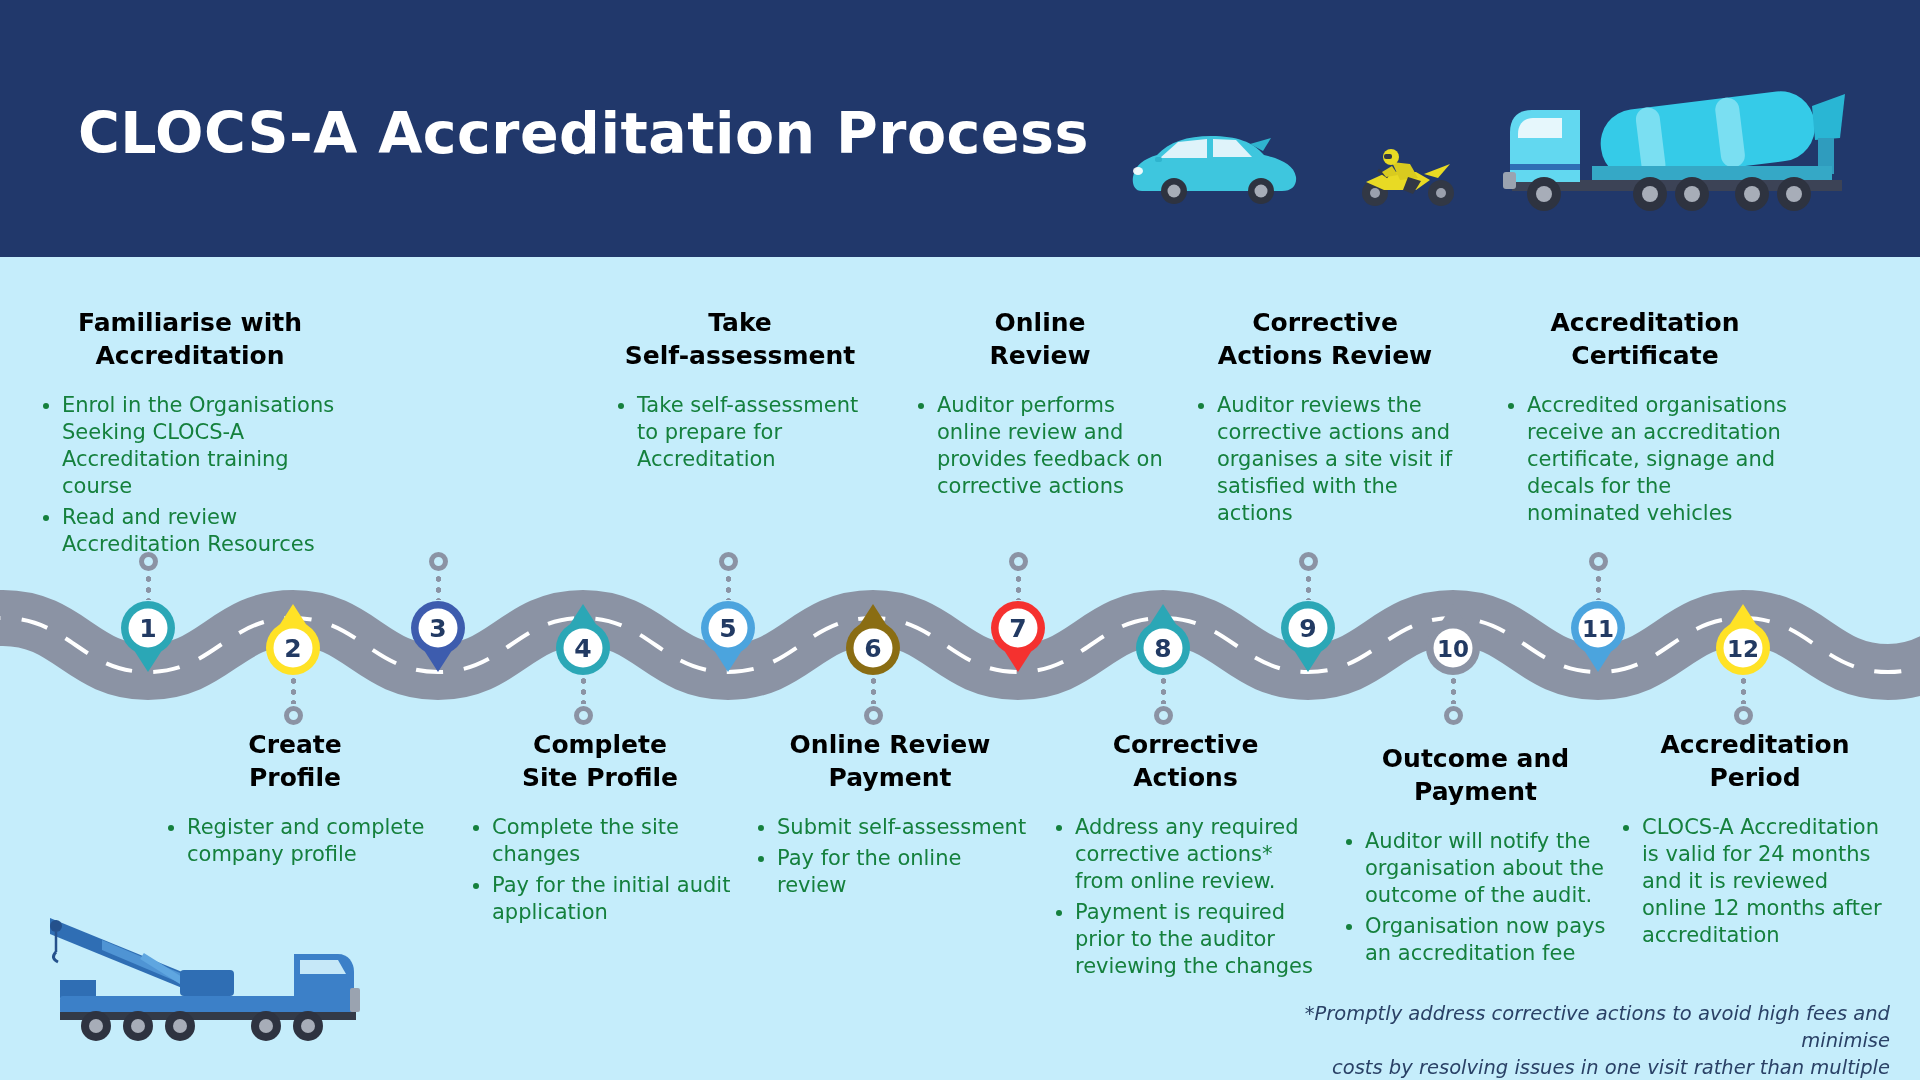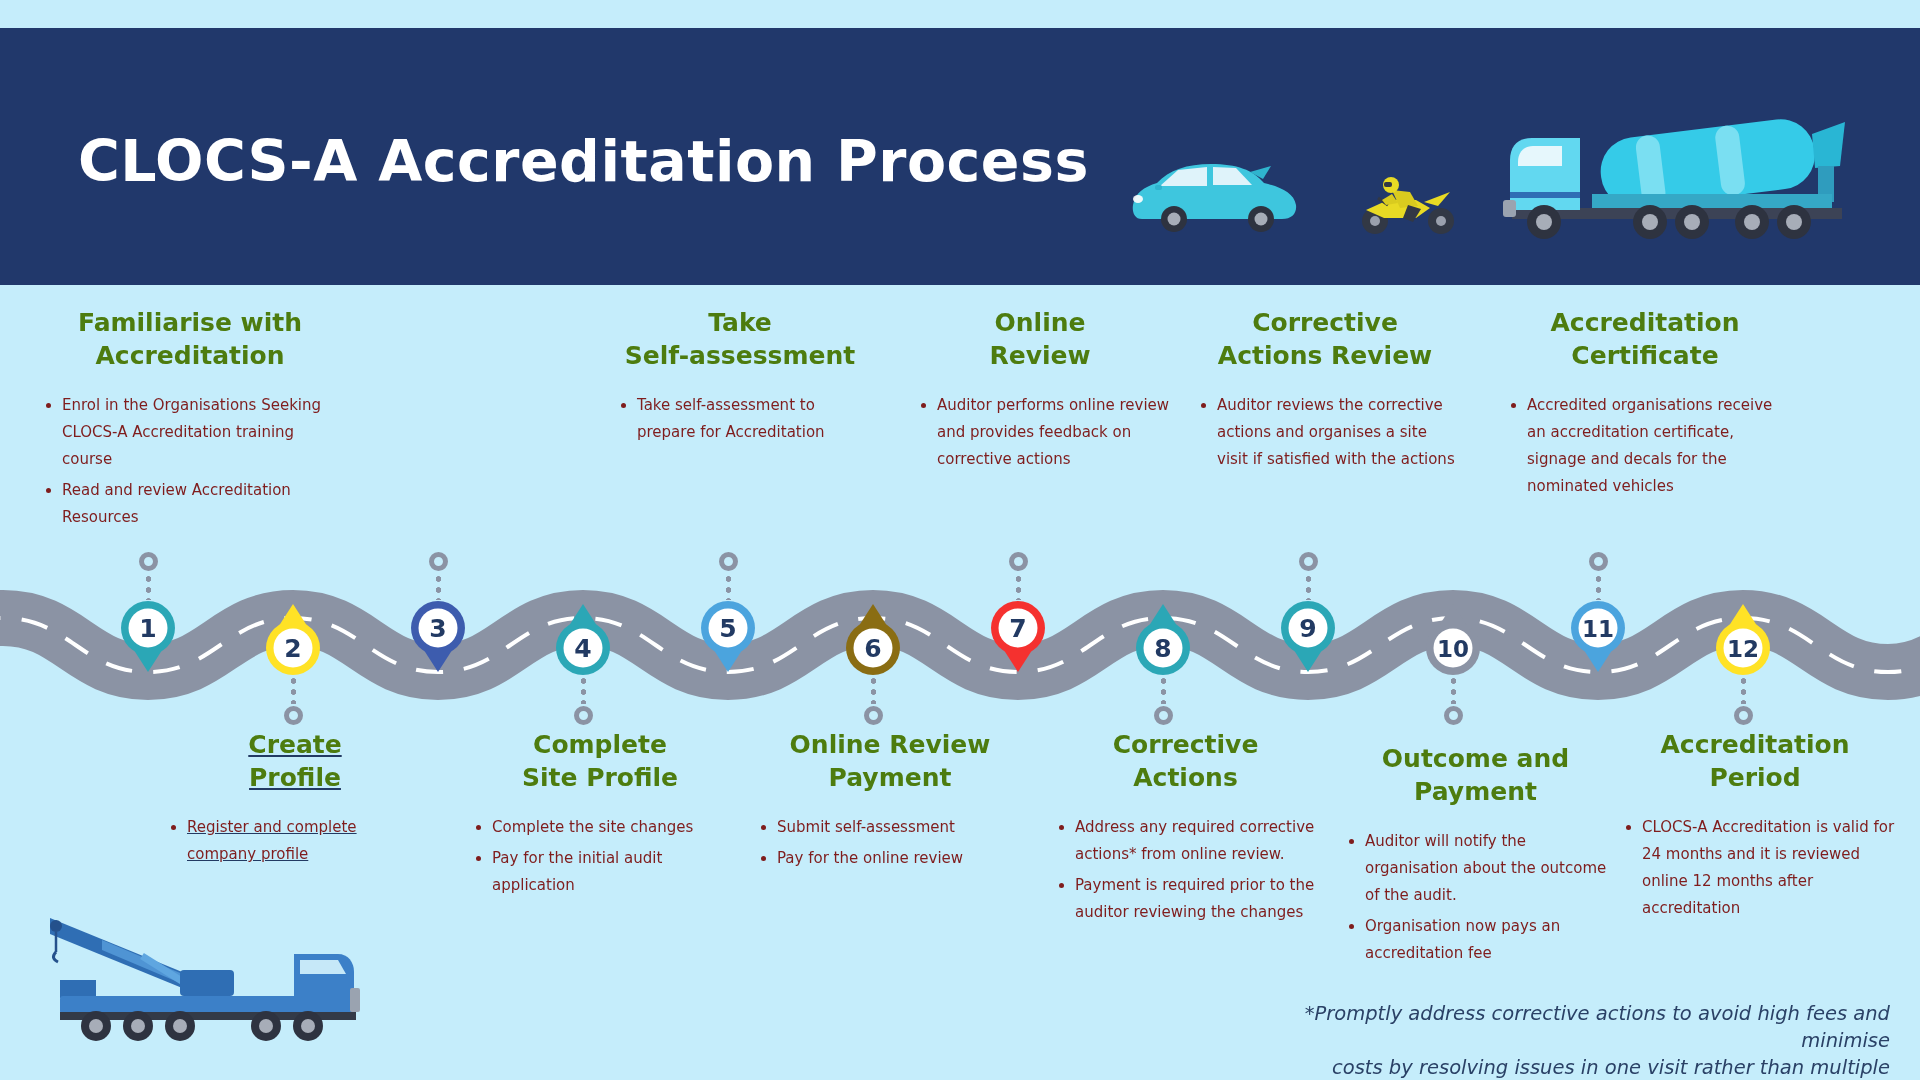--- a/index.html
+++ b/index.html
@@ -4,33 +4,32 @@
 <style>
   html,body { margin:0; padding:0; background:#e8eef4; }
   .canvas {
     position:relative; width:1920px; height:1080px; overflow:hidden;
     background:#C5EDFB; font-family:"DejaVu Sans","Liberation Sans",sans-serif;
     color:#223A63;
   }
   .header {
     position:absolute; left:0; top:0; width:1920px; height:257px;
     background:#21386B;
-    margin-top:28px;
   }
   .title {
     position:absolute; left:78px; top:100px; font-size:57px; font-weight:bold;
     color:#ffffff; letter-spacing:0.5px; white-space:nowrap;
   }
   .veh { position:absolute; }
   .step { position:absolute; }
   .step h3 {
     margin:0 0 20px 0; font-size:25px; line-height:33px; font-weight:bold;
-    text-align:center; white-space:pre-line; color:#4d7c0f;
-  }
-  .step ul { margin:0; padding-left:27px; font-size:15px; line-height:27px; color:#7f1d1d; }
+    text-align:center; white-space:pre-line; color:#000000;
+  }
+  .step ul { margin:0; padding-left:27px; font-size:21px; line-height:27px; color:#15803d; }
   .step li { margin:0 0 4px 0; }
   .roadsvg { position:absolute; left:0; top:0; pointer-events:none; }
   .pin { position:absolute; top:600px; width:56px; height:76px; }
   .pin text { font-family:"DejaVu Sans","Liberation Sans",sans-serif; font-weight:bold; fill:#223A63; }
   .ring {
     position:absolute; width:19px; height:19px; box-sizing:border-box;
     border:5px solid #8B93A4; border-radius:50%;
   }
   .dots {
     position:absolute; width:7px;
@@ -241,21 +240,21 @@
     </ul>
   </div>
   <div class="step" style="left:1500px; top:306px; width:290px;">
     <h3>Accreditation
 Certificate</h3>
     <ul>
       <li>Accredited organisations receive an accreditation certificate, signage and decals for the nominated vehicles</li>
     </ul>
   </div>
 
-  <div class="step" style="left:160px; top:728px; width:270px;text-decoration:underline;">
+  <div class="step" style="left:160px; top:728px; width:270px;">
     <h3>Create
 Profile</h3>
     <ul>
       <li>Register and complete company profile</li>
     </ul>
   </div>
   <div class="step" style="left:465px; top:728px; width:270px;">
     <h3>Complete
 Site Profile</h3>
     <ul>

